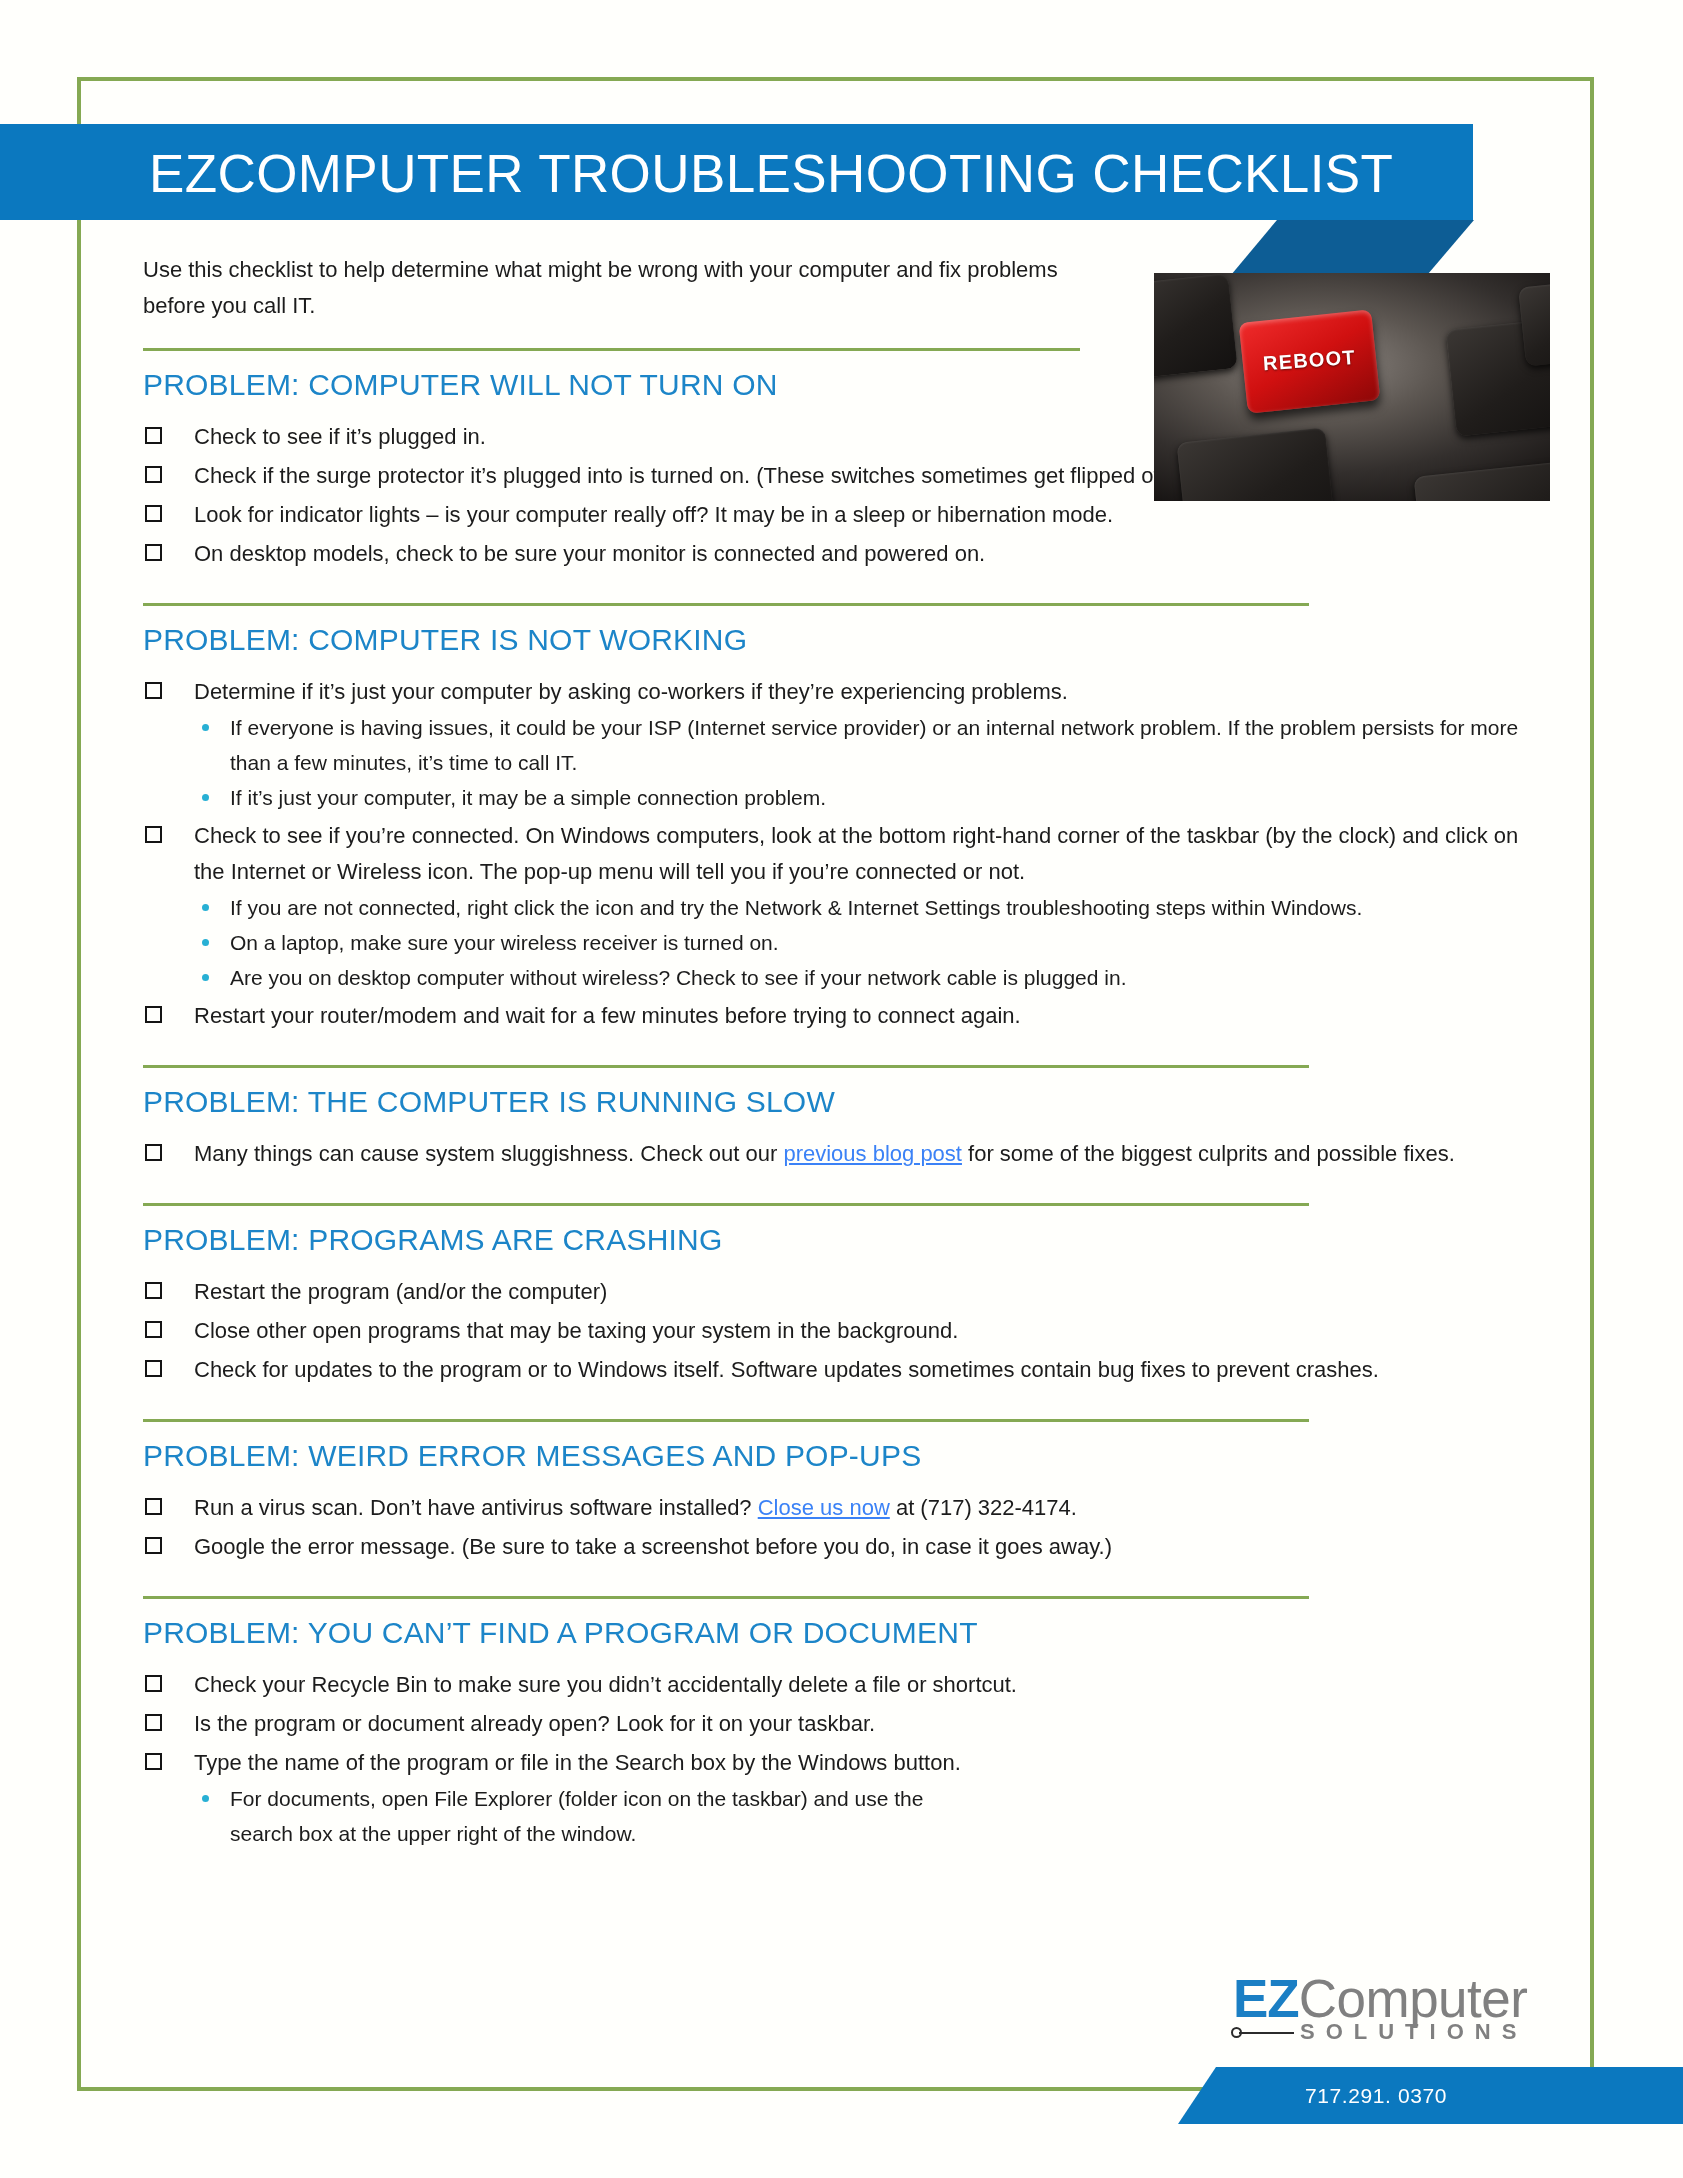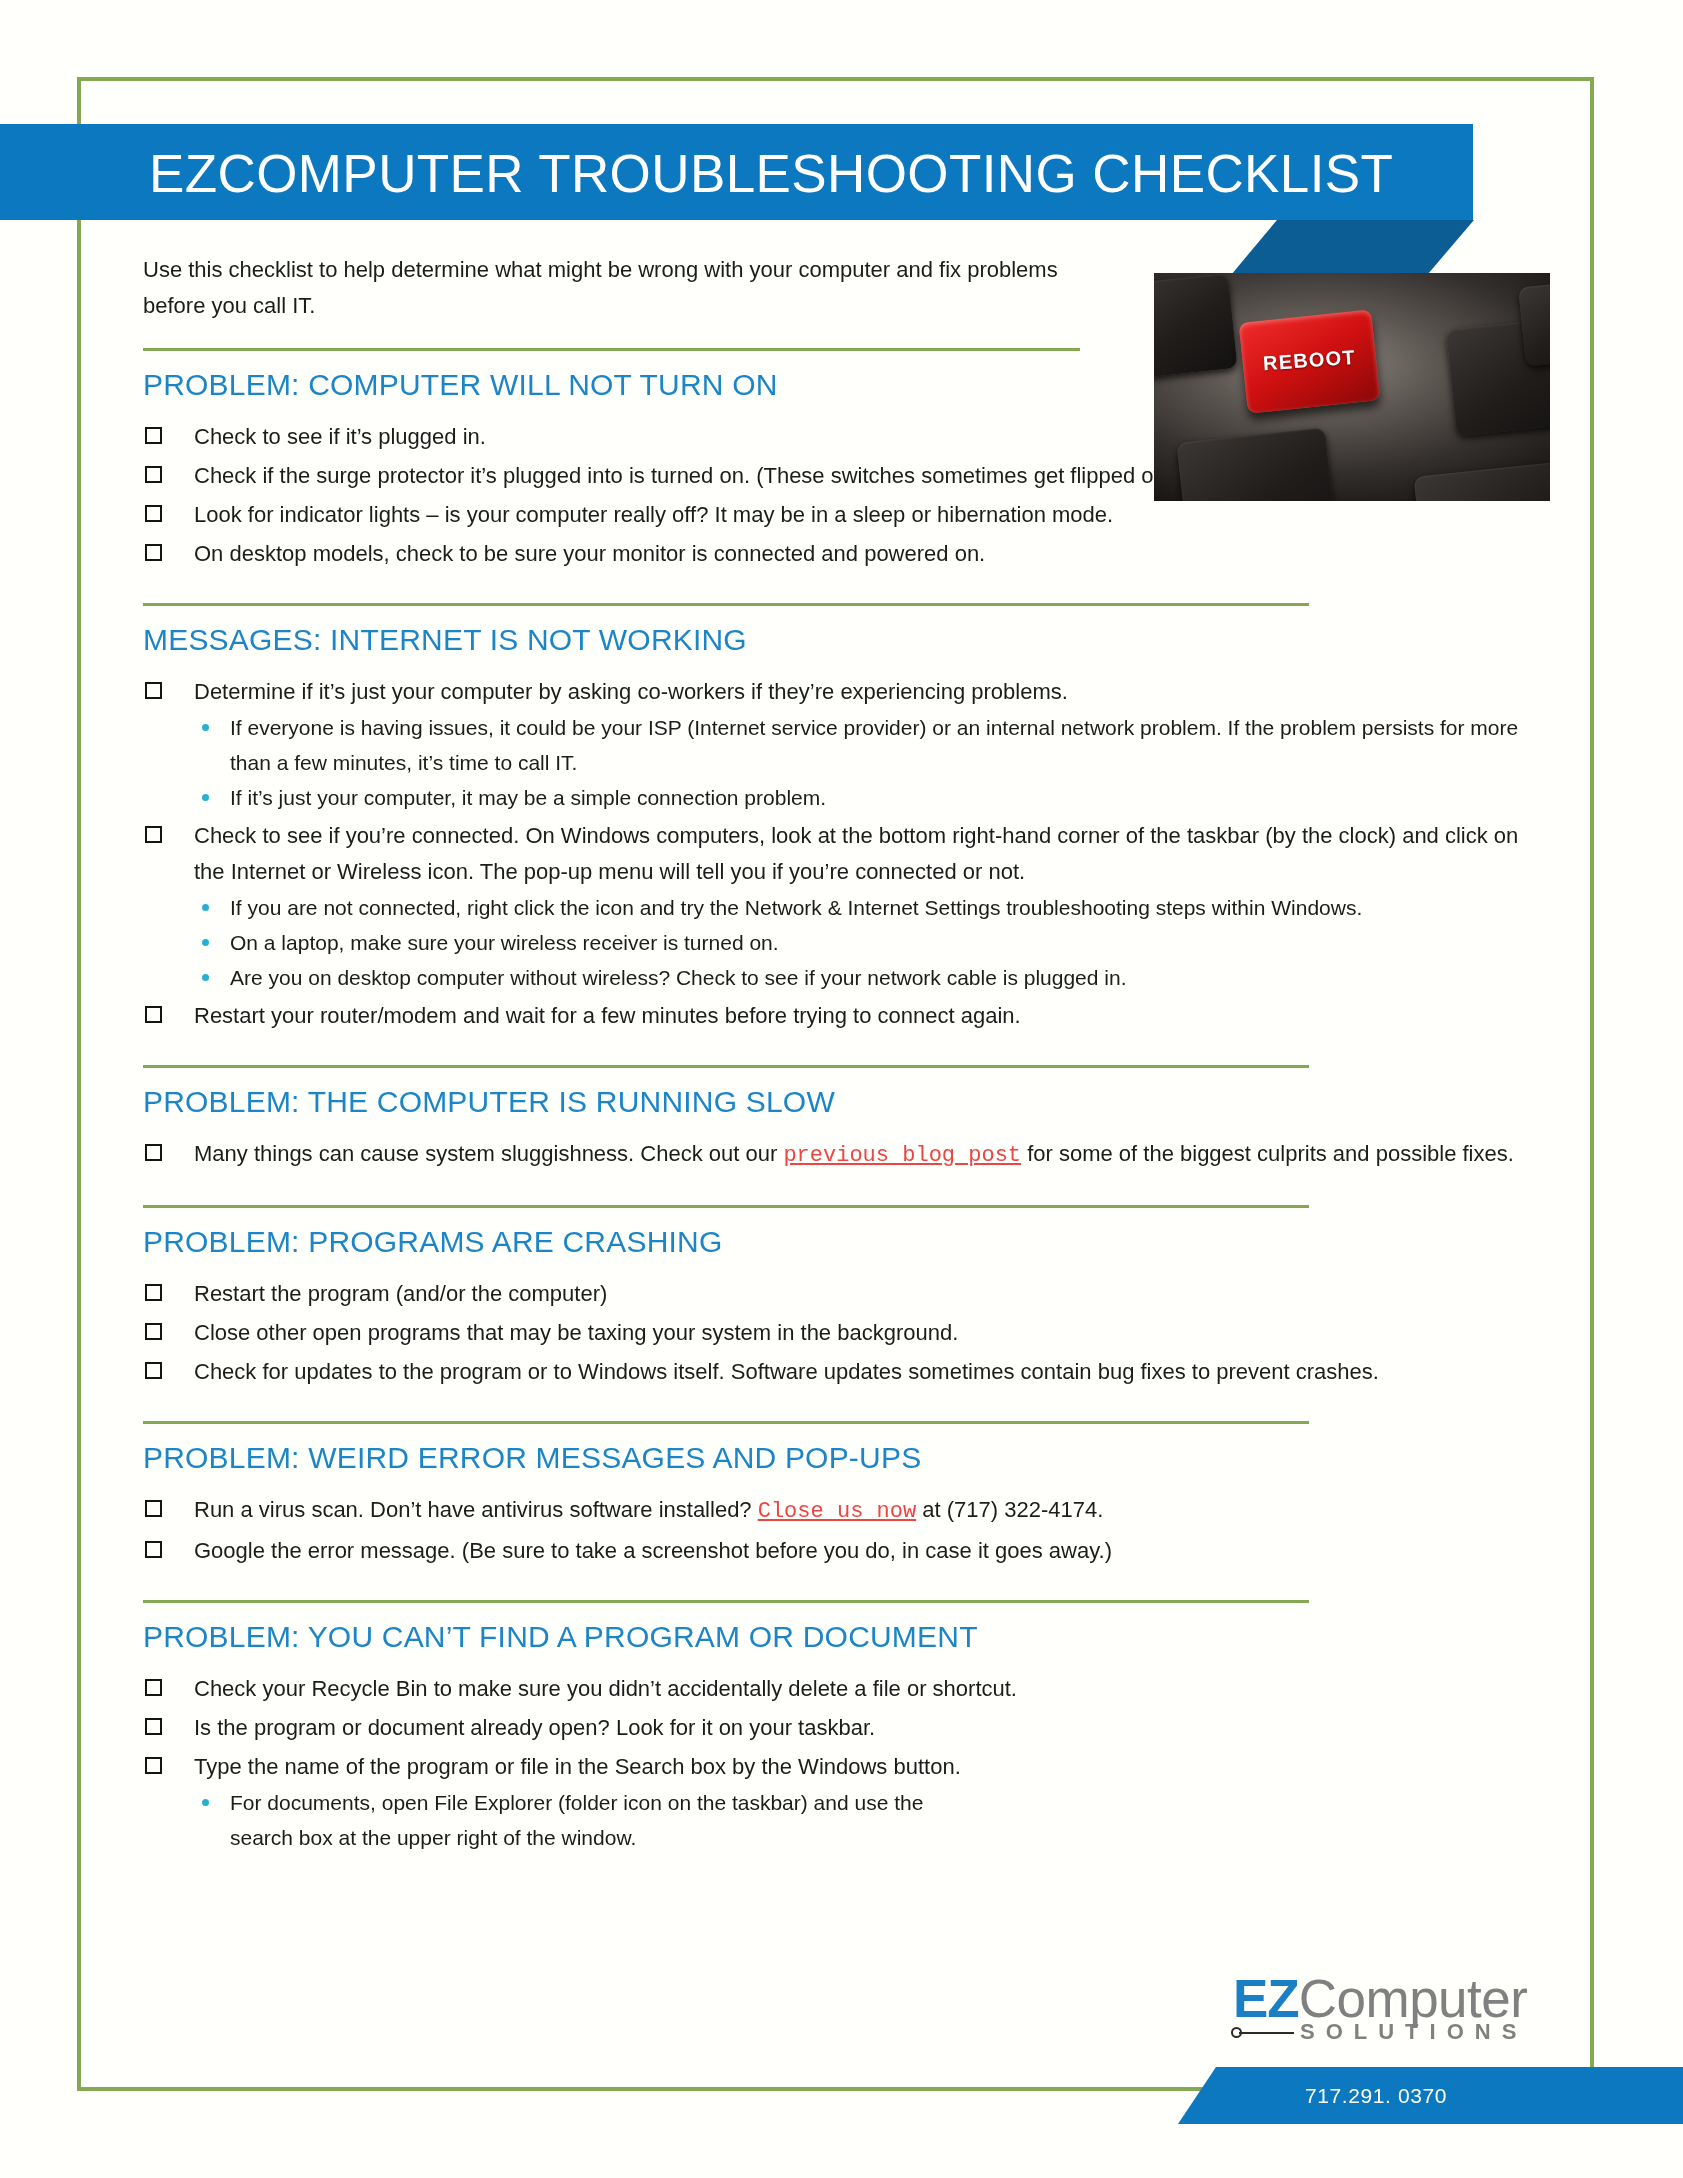--- a/index.html
+++ b/index.html
@@ -186,24 +186,23 @@
     position: absolute;
     left: 8px;
     top: 14px;
     width: 7px;
     height: 7px;
     background: #28b0d4;
     border-radius: 50%;
   }
 
   a.doclink {
-    color: #ef4444;
+    color: #3b82f6;
     text-decoration: underline;
     text-underline-offset: 2px;
-    font-family: Liberation Mono, monospace;
   }
 
   .sec-gap { height: 28px; }
 
   
   #logo {
     position: absolute;
     left: 1233px;
     top: 1958px;
     width: 297px;
@@ -319,21 +318,21 @@
         <span class="checkbox"></span>
         <span>On desktop models, check to be sure your monitor is connected and powered on.</span>
       </li>
     </ul>
   </div>
 
   <div class="sec-gap"></div>
 
   <div class="section">
     <div class="section-rule wide"></div>
-    <h2 class="section-heading">MESSAGES: INTERNET IS NOT WORKING</h2>
+    <h2 class="section-heading">PROBLEM: COMPUTER IS NOT WORKING</h2>
     <ul class="checklist">
       <li class="check-item">
         <span class="checkbox"></span>
         <span>Determine if it’s just your computer by asking co-workers if they’re experiencing problems.</span>
         <ul class="sublist">
           <li class="sub-item">
             <span class="bullet-dot"></span>
             <span>If everyone is having issues, it could be your ISP (Internet service provider) or an internal network problem. If the problem persists for more than a few minutes, it’s time to call IT.</span>
           </li>
           <li class="sub-item">

